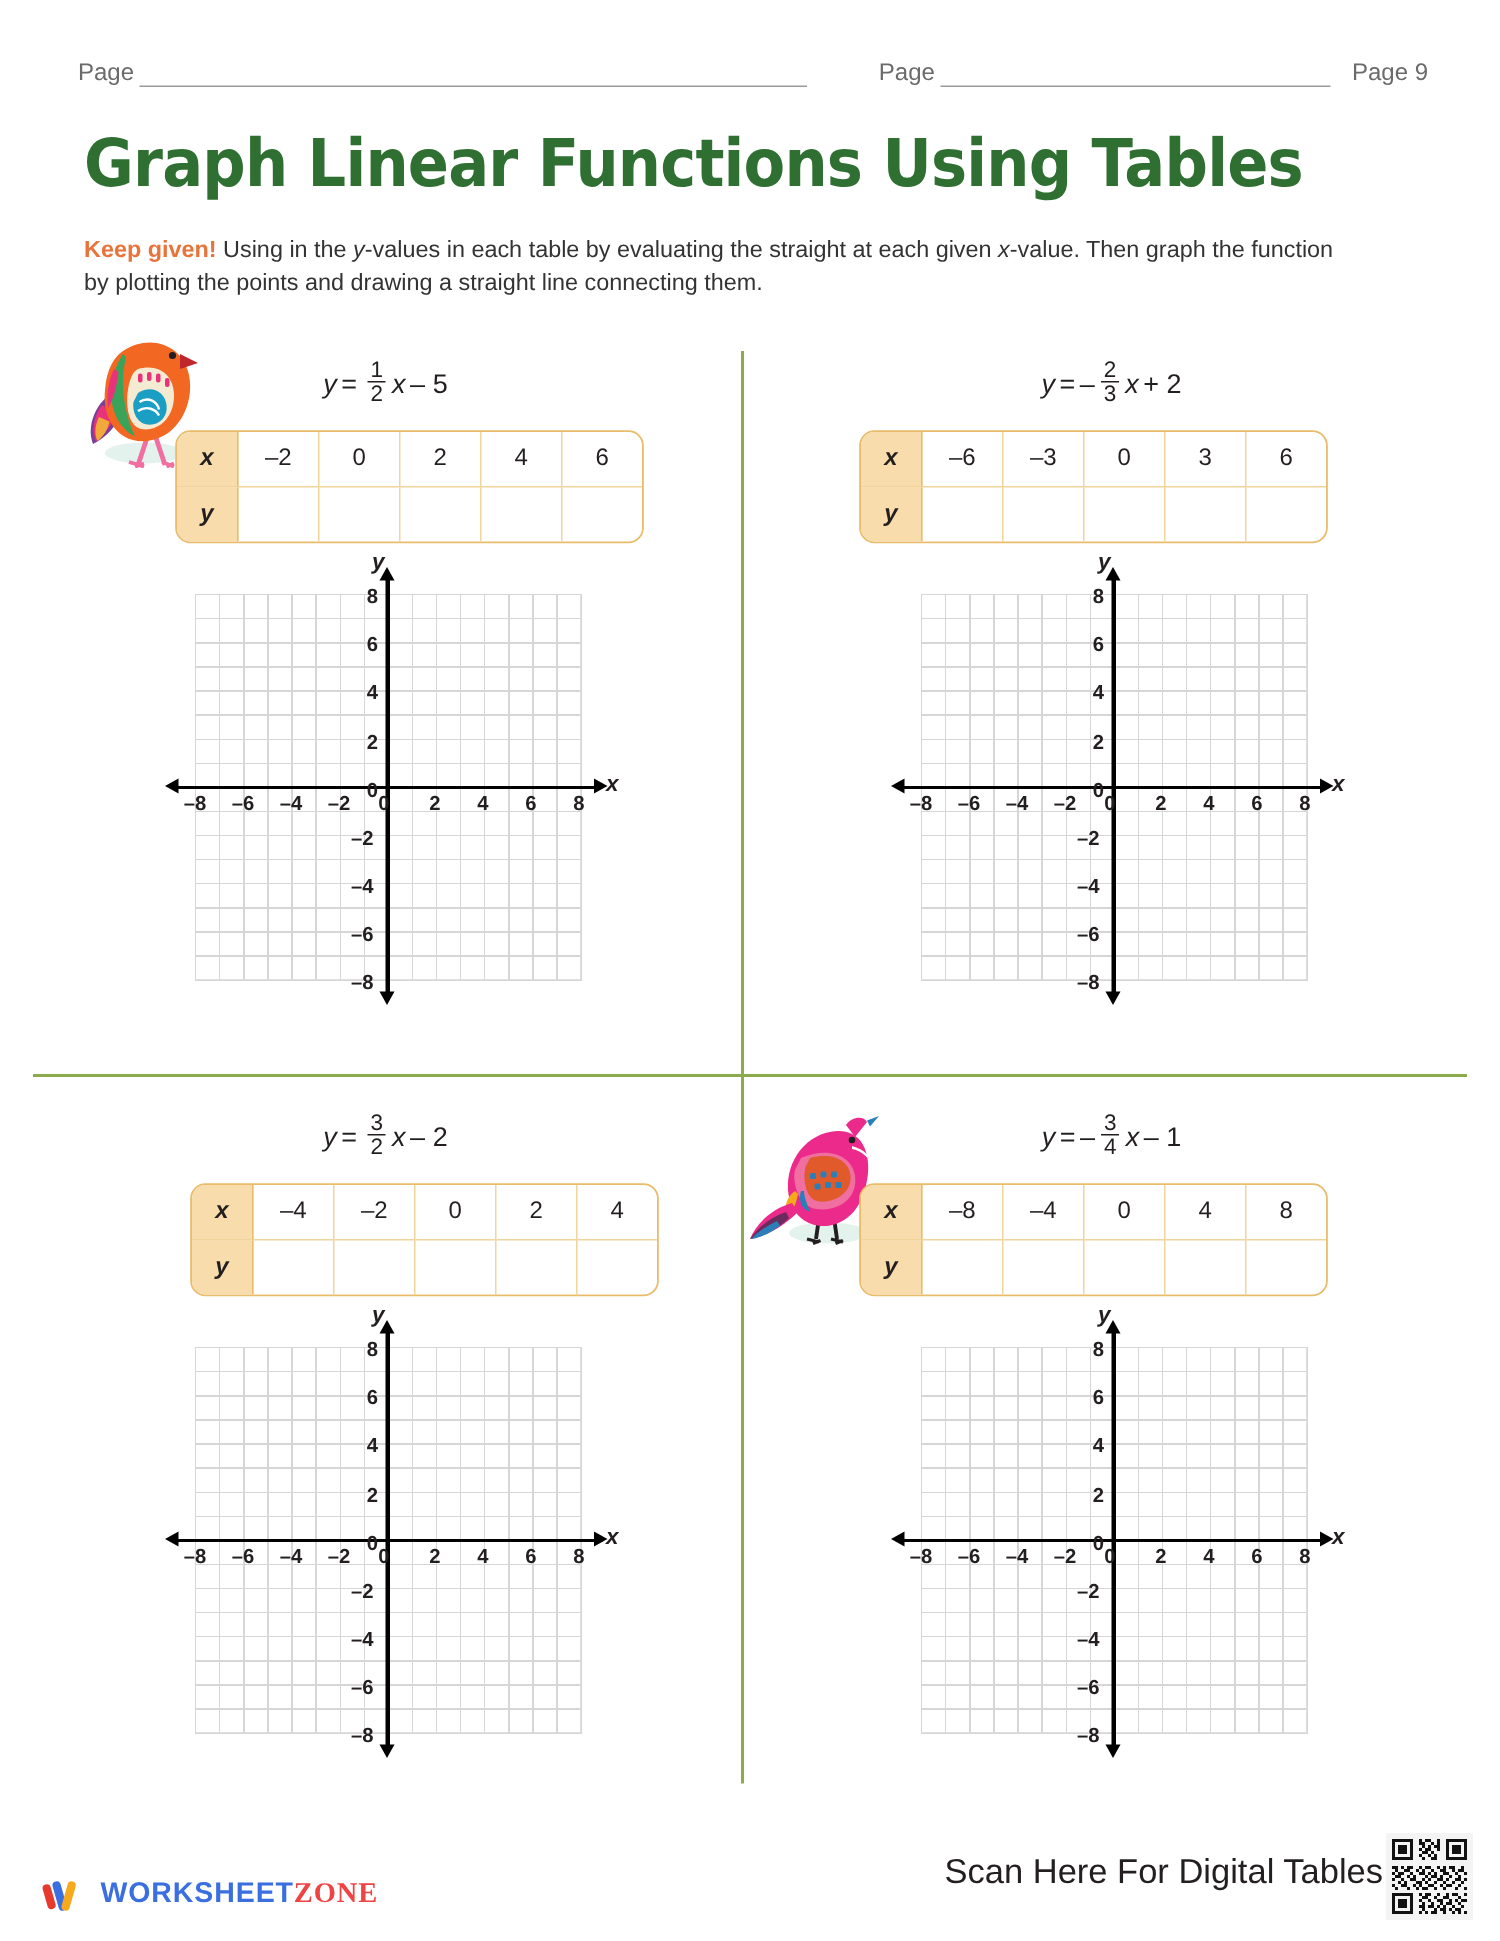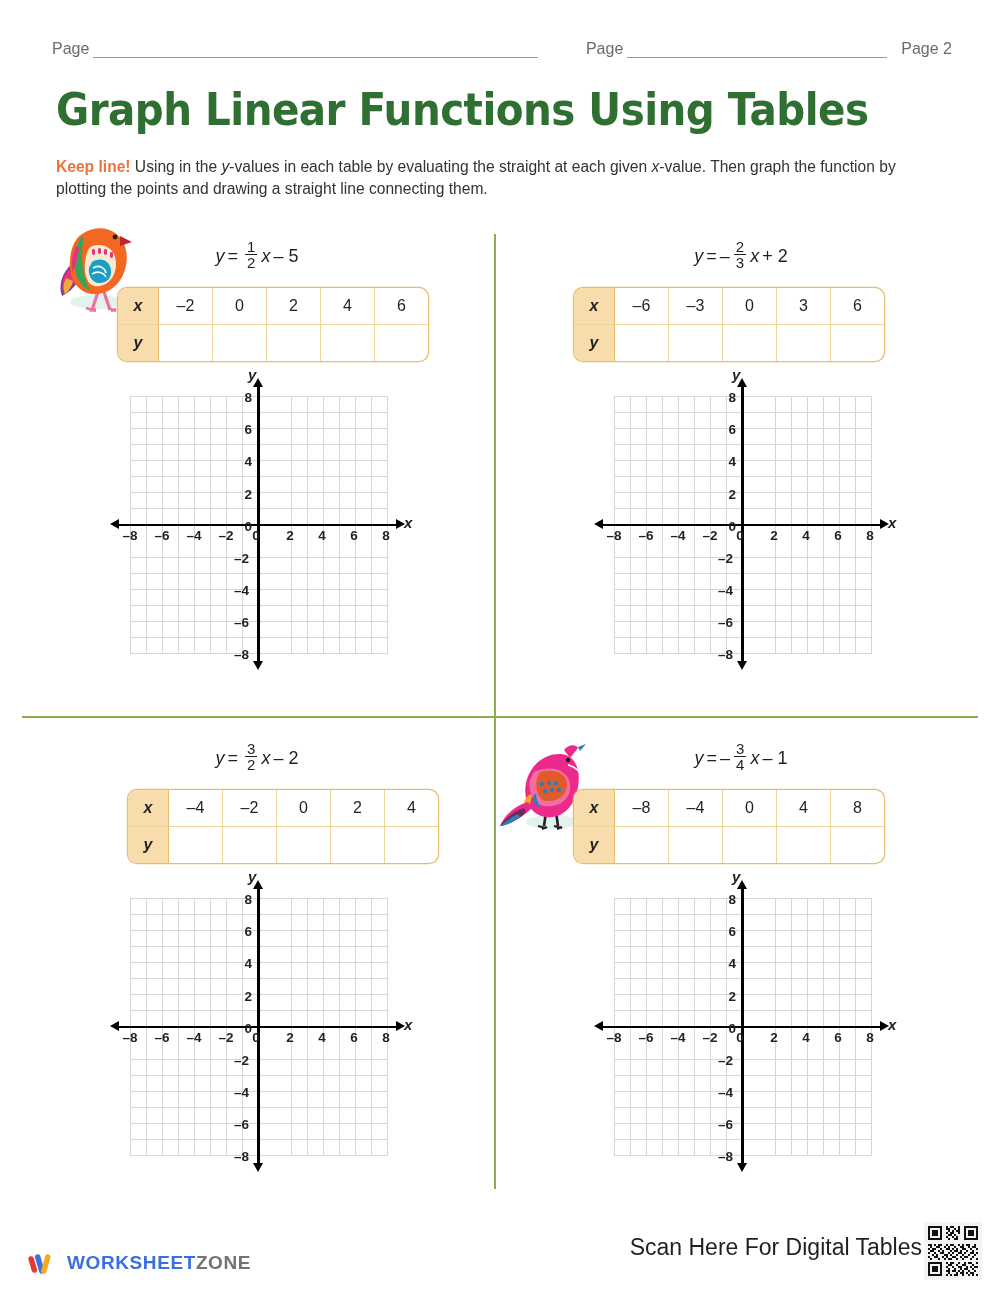--- a/index.html
+++ b/index.html
@@ -101,41 +101,41 @@
 
   
   .bird{position:absolute;}
   .bird1{left:52px;top:212px;width:82px;height:100px;}
   .bird2{left:494px;top:742px;width:96px;height:92px;}
 
   
   .logo{position:absolute;left:28px;top:1248px;display:flex;align-items:center;gap:9px;}
   .logo-txt{font-size:19px;font-weight:bold;letter-spacing:0.6px;}
   .lw{color:#3b6fe0;}
-  .lz{color:#737373;}
+  .lz{color:#ef4444;font-family:Liberation Serif, serif;}
   .scan{position:absolute;right:78px;top:1234px;font-size:23px;color:#231f20;
         white-space:nowrap;}
   .qr{position:absolute;right:18px;top:1222px;width:58px;height:58px;background:#f4f4f4;}
 </style>
 </head>
 <body>
 
 <div class="hdr">
   <span class="lbl">Page</span>
   <span class="rule rule-name"></span>
   <span class="gap"></span>
   <span class="lbl">Page</span>
   <span class="rule rule-date"></span>
-  <span class="page">Page 2</span>
+  <span class="page">Page 9</span>
 </div>
 
 <div class="title">Graph Linear Functions Using Tables</div>
 
 <div class="instr">
-  <span class="kg">Keep line!</span><span> Using in the </span><i>y</i><span>-values in each table by evaluating the straight at each given </span><i>x</i><span>-value. Then graph the function by plotting the points and drawing a straight line connecting them.</span>
+  <span class="kg">Keep given!</span><span> Using in the </span><i>y</i><span>-values in each table by evaluating the straight at each given </span><i>x</i><span>-value. Then graph the function by plotting the points and drawing a straight line connecting them.</span>
 </div>
 
 <div class="div-v"></div>
 <div class="div-h"></div>
 
 <svg class="bird bird1" viewBox="0 0 82 100">
   <ellipse cx="44" cy="90" rx="26" ry="7" fill="#e4f2ee"></ellipse>
   <path d="M46 80 L40 98 M52 80 L58 98" stroke="#f06fa0" stroke-width="3.2" fill="none"></path>
   <path d="M34 96 L44 99 M38 99 L44 97" stroke="#f06fa0" stroke-width="2.6" fill="none"></path>
   <path d="M56 96 L64 99 M59 99 L64 97" stroke="#f06fa0" stroke-width="2.6" fill="none"></path>

